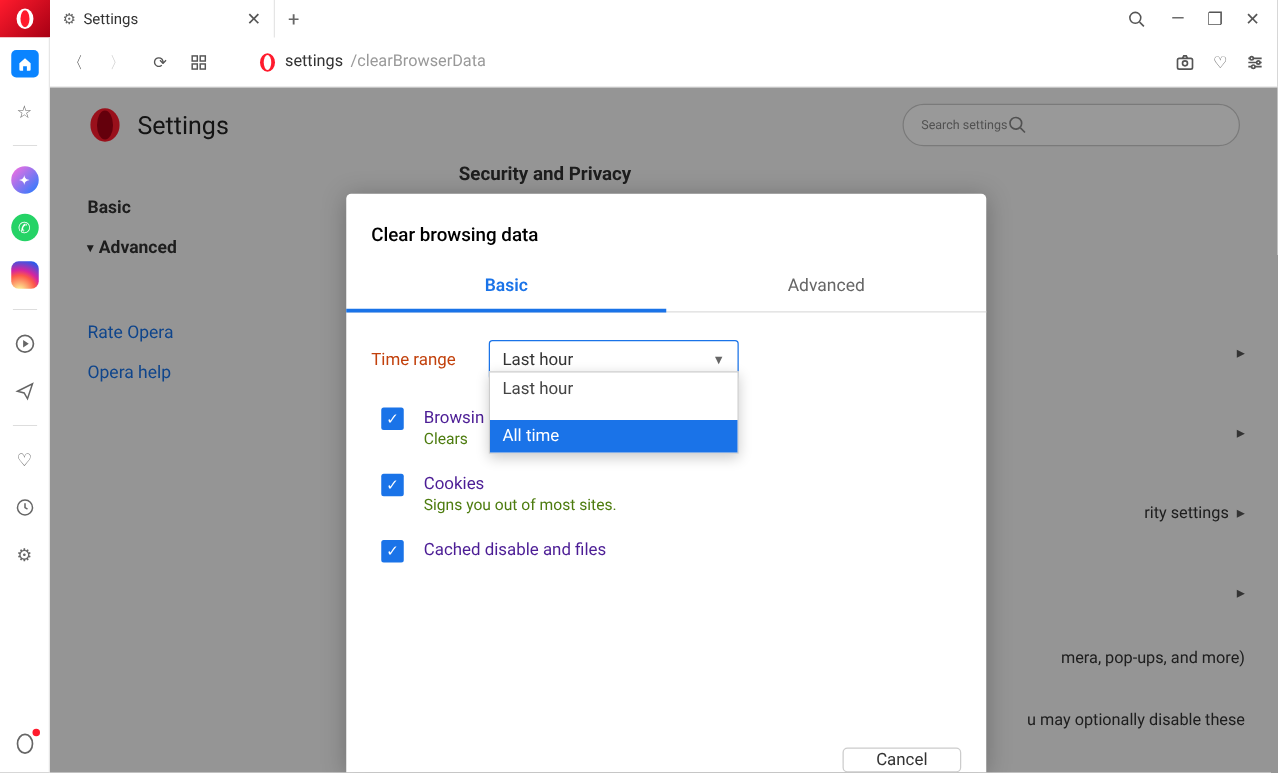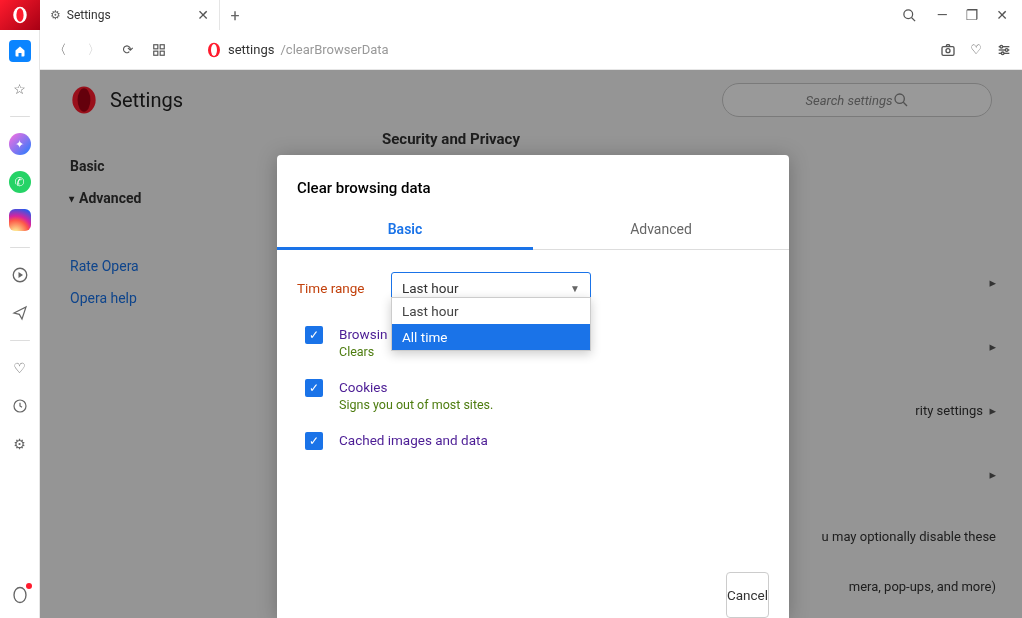--- a/index.html
+++ b/index.html
@@ -32,55 +32,55 @@
 .sb-ico.ig { background:radial-gradient(circle at 30% 110%,#fdf497 0%,#fdf497 5%,#fd5949 45%,#d6249f 60%,#285AEB 90%); border-radius:6px; }
 .sb-ico.divider { border-top:1px solid #ddd; width:20px; height:1px; }
 .sb-ico.dot::after { content:''; position:absolute; top:-1px; right:-1px; width:6px; height:6px; background:#ff1b2d; border-radius:50%; }
 
 
 .page { position:absolute; left:40px; top:70px; right:0; bottom:0; background:#f9f9f9; }
 .overlay { position:absolute; inset:0; background:rgba(0,0,0,0.4); }
 .settings-header { position:absolute; top:0; left:0; right:0; height:60px; display:flex; align-items:center; padding:0 30px; }
 .settings-header .ologo { width:28px; height:28px; margin-right:12px; }
 .settings-header h1 { font-size:20px; font-weight:400; color:#222; }
-.search-settings { margin-left:auto; display:flex; align-items:center; width:270px; height:34px; border:1px solid #ccc; border-radius:17px; padding:0 14px; background:#fff; color:#888; font-size:13px; justify-content:center;font-style:italic; }
+.search-settings { margin-left:auto; display:flex; align-items:center; width:270px; height:34px; border:1px solid #ccc; border-radius:17px; padding:0 14px; background:#fff; color:#888; font-size:10px; justify-content:flex-start; }
 
 .settings-nav { position:absolute; top:80px; left:30px; font-size:14px; color:#333; }
 .settings-nav .item { padding:8px 0; }
 .settings-nav .adv { font-weight:bold; }
 .settings-nav .caret { font-size:10px; margin-right:4px; display:inline-block; transform:rotate(90deg); }
 .settings-nav .link { color:#1a73e8; cursor:pointer; }
 
-.section-title { position:absolute; top:60px; left:342px; font-size:15px; font-weight:bold; color:#333; }
+.section-title { position:absolute; top:60px; left:327px; font-size:15px; font-weight:bold; color:#333; }
 .settings-items { position:absolute; top:180px; right:14px; color:#333; font-size:13px; }
 .settings-items .row { height:64px; display:flex; align-items:center; justify-content:flex-end; padding-right:12px; }
 .settings-items .chev { color:#555; }
 
 
 .modal { position:absolute; width:512px; left:277px; top:155px; bottom:0; background:#fff; border-radius:4px 4px 0 0; box-shadow:0 2px 20px rgba(0,0,0,.25); display:flex; flex-direction:column; }
 .modal h2 { font-size:15px; font-weight:500; color:#000000; padding:24px 20px 14px; }
 .tabs { display:flex; border-bottom:1px solid #ddd; }
 .tabs .t { flex:1; text-align:center; padding:10px 0; font-size:14px; color:#666; cursor:pointer; }
 .tabs .t.active { color:#1a73e8; font-weight:600; border-bottom:3px solid #1a73e8; margin-bottom:-1px; }
 .modal-body { padding:22px 20px; font-size:13.5px; color:#444; position:relative; flex:1; }
 .row-tr { display:flex; align-items:center; gap:12px; margin-bottom:22px; }
 .row-tr .lbl { color:#c2410c; width:82px; }
 .select { width:200px; height:32px; border:1px solid #1a73e8; border-radius:3px; background:#fff; display:flex; align-items:center; padding:0 10px; justify-content:space-between; color:#333; cursor:pointer; }
 .select .tri { color:#666; font-size:10px; }
 .opt-list { position:absolute; left:114px; top:47px; width:200px; background:#fff; border:1px solid #ccc; box-shadow:0 3px 10px rgba(0,0,0,.2); z-index:5; }
 .opt-list .o { padding:5px 10px; font-size:13.5px; cursor:pointer; }
-.opt-list .o.hi { background:#1a73e8; color:#fff; }
+.opt-list .o.hi { background:#1a73e8; color:#fff;margin-top:12px; }
 
 .check-row { display:flex; align-items:flex-start; gap:16px; margin-bottom:20px; padding-left:8px; }
 .cb { width:18px; height:18px; background:#1a73e8; border-radius:2px; display:flex; align-items:center; justify-content:center; color:#fff; font-size:12px; flex-shrink:0; cursor:pointer; }
 .check-row .txt .t1 { color:#4c1d95; }
 .check-row .txt .t2 { color:#4d7c0f; font-size:12.5px; margin-top:2px; }
 
 .modal-footer { display:flex; justify-content:flex-end; gap:10px; padding:10px 20px 0; border-top:1px solid transparent; }
-.btn { height:46px; padding:0 0; border-radius:4px; font-size:13.5px; cursor:pointer; display:flex; align-items:center; }
+.btn { height:20px; padding:0 26px; border-radius:4px; font-size:13.5px; cursor:pointer; display:flex; align-items:center; }
 .btn.cancel { background:#fff; border:1px solid #ccc; color:#333; }
 .btn.primary { background:#1a73e8; color:#fff; border:none; }
 
 svg { display:block; }
 </style>
 </head>
 <body>
 
 <div class="titlebar">
   <div class="opera-btn">
@@ -218,25 +218,25 @@
     <div class="row">
         <span class="chev">▸</span>
       </div>
     <div class="row">
         <span class="chev">▸</span>
       </div>
     <div class="row"><span>rity settings</span>&nbsp;&nbsp;<span class="chev">▸</span></div>
     <div class="row">
         <span class="chev">▸</span>
       </div>
+    <div class="row" style="height:40px">
+        <span>mera, pop-ups, and more)</span>
+      </div>
     <div class="row" style="height:60px">
         <span>u may optionally disable these</span>
-      </div>
-    <div class="row" style="height:40px">
-        <span>mera, pop-ups, and more)</span>
       </div>
     <div class="row"></div>
 
   </div>
 
   <div class="overlay"></div>
 </div>
 
 <div class="modal">
   <h2>Clear browsing data</h2>
@@ -267,20 +267,20 @@
     <div class="check-row">
       <div class="cb">✓</div>
       <div class="txt">
         <div class="t1">Cookies</div>
         <div class="t2">Signs you out of most sites.</div>
       </div>
     </div>
     <div class="check-row">
       <div class="cb">✓</div>
       <div class="txt">
-        <div class="t1">Cached images and data</div>
+        <div class="t1">Cached disable and files</div>
       </div>
     </div>
   </div>
   <div class="modal-footer">
     <div class="btn cancel">Cancel</div>
   </div>
 </div>
 
 </body></html>

